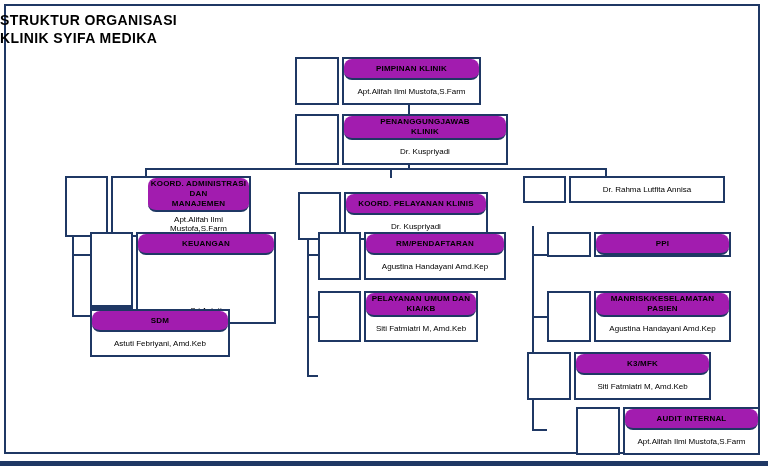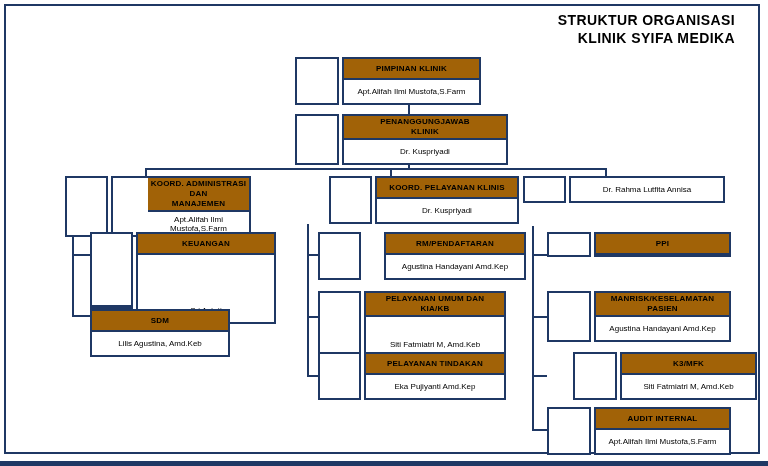--- a/index.html
+++ b/index.html
@@ -9,37 +9,37 @@
     margin:0 auto;
   }
   .page-border{
     position:absolute;left:4px;top:4px;width:756px;height:450px;
     border:2px solid #1F3864;box-sizing:border-box;pointer-events:none;
   }
   .page-bottom-bar{
     position:absolute;left:0;bottom:0;width:768px;height:5px;background:#1F3864;
   }
   .title{
-    position:absolute;left:0;top:11px;width:735px;text-align:right;
+    position:absolute;left:0;top:11px;width:735px;text-align:left;
     font-weight:bold;font-size:14px;line-height:1.3;letter-spacing:.4px;
   }
   .node{position:absolute;display:flex;align-items:stretch;}
   .photo{
     background:#fff;border:2px solid #1F3864;box-sizing:border-box;
     margin-right:3px;flex:0 0 auto;
   }
   .card{
     border:2px solid #1F3864;box-sizing:border-box;background:#fff;
     display:flex;flex-direction:column;flex:0 0 auto;
   }
   .hdr{
-    background:#a16207;border-bottom:2px solid #1F3864;
+    background:#a21caf;border-bottom:2px solid #1F3864;
     font-weight:bold;font-size:8px;line-height:1.25;text-align:center;
     display:flex;align-items:center;justify-content:center;
-    min-height:17px;padding:1px 2px;white-space:pre-line;letter-spacing:.2px;
+    min-height:17px;padding:1px 2px;white-space:pre-line;letter-spacing:.2px;border-radius:8px;
   }
   .bdy{
     background:#fff;font-size:8px;text-align:center;
     display:flex;align-items:center;justify-content:center;
     min-height:21px;padding:1px 2px;flex:1;
   }
   .ln{position:absolute;background:#1F3864;}
 </style>
 </head>
 <body>
@@ -107,56 +107,49 @@
     <div class="card" style="width:140px;gap:44px;">
       <div class="hdr">KEUANGAN</div>
       <div class="bdy">Sri Astuti</div>
     </div>
   </div>
 
   <div class="node" style="left:90px;top:305px;flex-direction:column;">
     <div class="photo" style="width:43px;"></div>
     <div class="card" style="width:140px;">
       <div class="hdr">SDM</div>
-      <div class="bdy">Lilis Agustina, Amd.Keb</div>
+      <div class="bdy">Astuti Febriyani, Amd.Keb</div>
     </div>
   </div>
 
-  <div class="node" style="left:298px;top:176px;margin-left:31px;">
+  <div class="node" style="left:298px;top:192px;">
     <div class="photo" style="width:43px;"></div>
     <div class="card" style="width:144px;">
       <div class="hdr">KOORD. PELAYANAN KLINIS</div>
       <div class="bdy">Dr. Kuspriyadi</div>
     </div>
   </div>
 
-  <div class="node" style="left:318px;top:232px;gap:20px;">
+  <div class="node" style="left:318px;top:232px;">
     <div class="photo" style="width:43px;"></div>
     <div class="card" style="width:142px;">
       <div class="hdr">RM/PENDAFTARAN</div>
       <div class="bdy">Agustina Handayani Amd.Kep</div>
     </div>
   </div>
 
   <div class="node" style="left:318px;top:291px;">
     <div class="photo" style="width:43px;"></div>
-    <div class="card" style="width:142px;gap:16px;">
+    <div class="card" style="width:114px;">
       <div class="hdr">PELAYANAN UMUM DAN
 KIA/KB</div>
       <div class="bdy">Siti Fatmiatri M, Amd.Keb</div>
     </div>
   </div>
 
-  <div class="node" style="left:318px;top:352px;">
-    <div class="photo" style="width:43px;"></div>
-    <div class="card" style="width:142px;">
-      <div class="hdr">PELAYANAN TINDAKAN</div>
-      <div class="bdy">Eka Pujiyanti Amd.Kep</div>
-    </div>
-  </div>
 
   <div class="node" style="left:523px;top:176px;">
     <div class="photo" style="width:43px;"></div>
     <div class="card" style="width:156px;">
       <div class="bdy">Dr. Rahma Lutfita Annisa</div>
     </div>
   </div>
 
   <div class="node" style="left:547px;top:232px;">
     <div class="photo" style="width:44px;"></div>
@@ -167,29 +160,29 @@
 
   <div class="node" style="left:547px;top:291px;">
     <div class="photo" style="width:44px;"></div>
     <div class="card" style="width:137px;">
       <div class="hdr">MANRISK/KESELAMATAN
 PASIEN</div>
       <div class="bdy">Agustina Handayani Amd.Kep</div>
     </div>
   </div>
 
-  <div class="node" style="left:573px;top:352px;">
+  <div class="node" style="left:527px;top:352px;">
     <div class="photo" style="width:44px;"></div>
     <div class="card" style="width:137px;">
       <div class="hdr">K3/MFK</div>
       <div class="bdy">Siti Fatmiatri M, Amd.Keb</div>
     </div>
   </div>
 
-  <div class="node" style="left:547px;top:407px;">
+  <div class="node" style="left:576px;top:407px;">
     <div class="photo" style="width:44px;"></div>
     <div class="card" style="width:137px;">
       <div class="hdr">AUDIT INTERNAL</div>
       <div class="bdy">Apt.Alifah Ilmi Mustofa,S.Farm</div>
     </div>
   </div>
 
 </div>
 
 </body></html>

